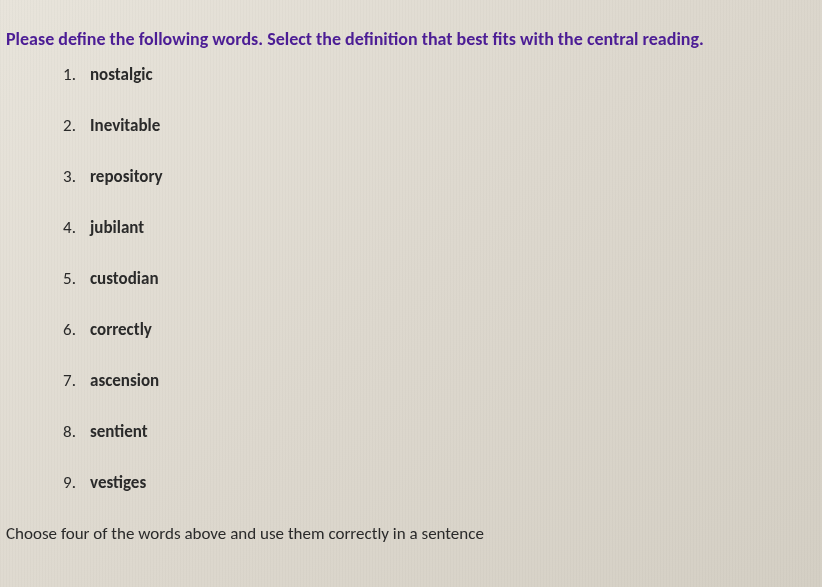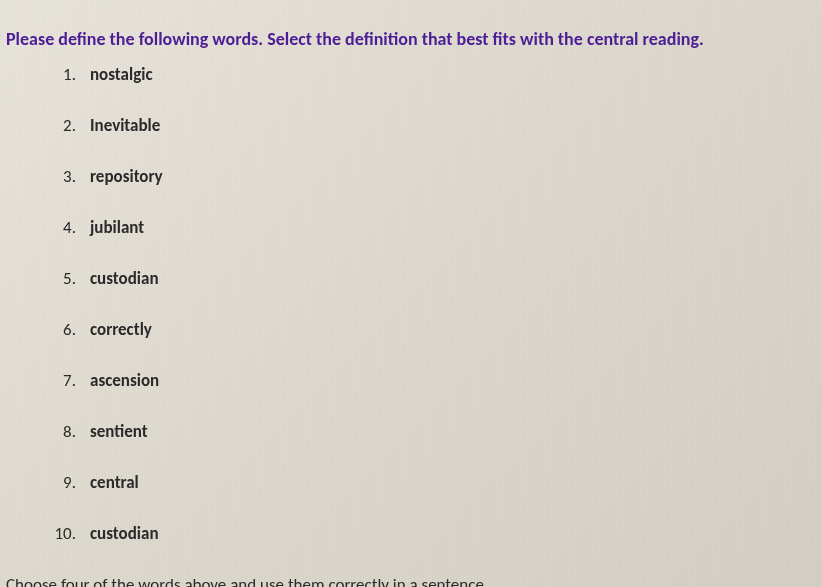--- a/index.html
+++ b/index.html
@@ -103,21 +103,17 @@
     <li>
       <span class="num">7.</span>
       <span class="word">ascension</span>
     </li>
     <li>
       <span class="num">8.</span>
       <span class="word">sentient</span>
     </li>
     <li>
       <span class="num">9.</span>
-      <span class="word">central</span>
-    </li>
-    <li>
-      <span class="num">10.</span>
-      <span class="word">custodian</span>
+      <span class="word">vestiges</span>
     </li>
   </ol>
   <div class="footer-instruction">Choose four of the words above and use them correctly in a sentence</div>
 </div>
 
 </body></html>

